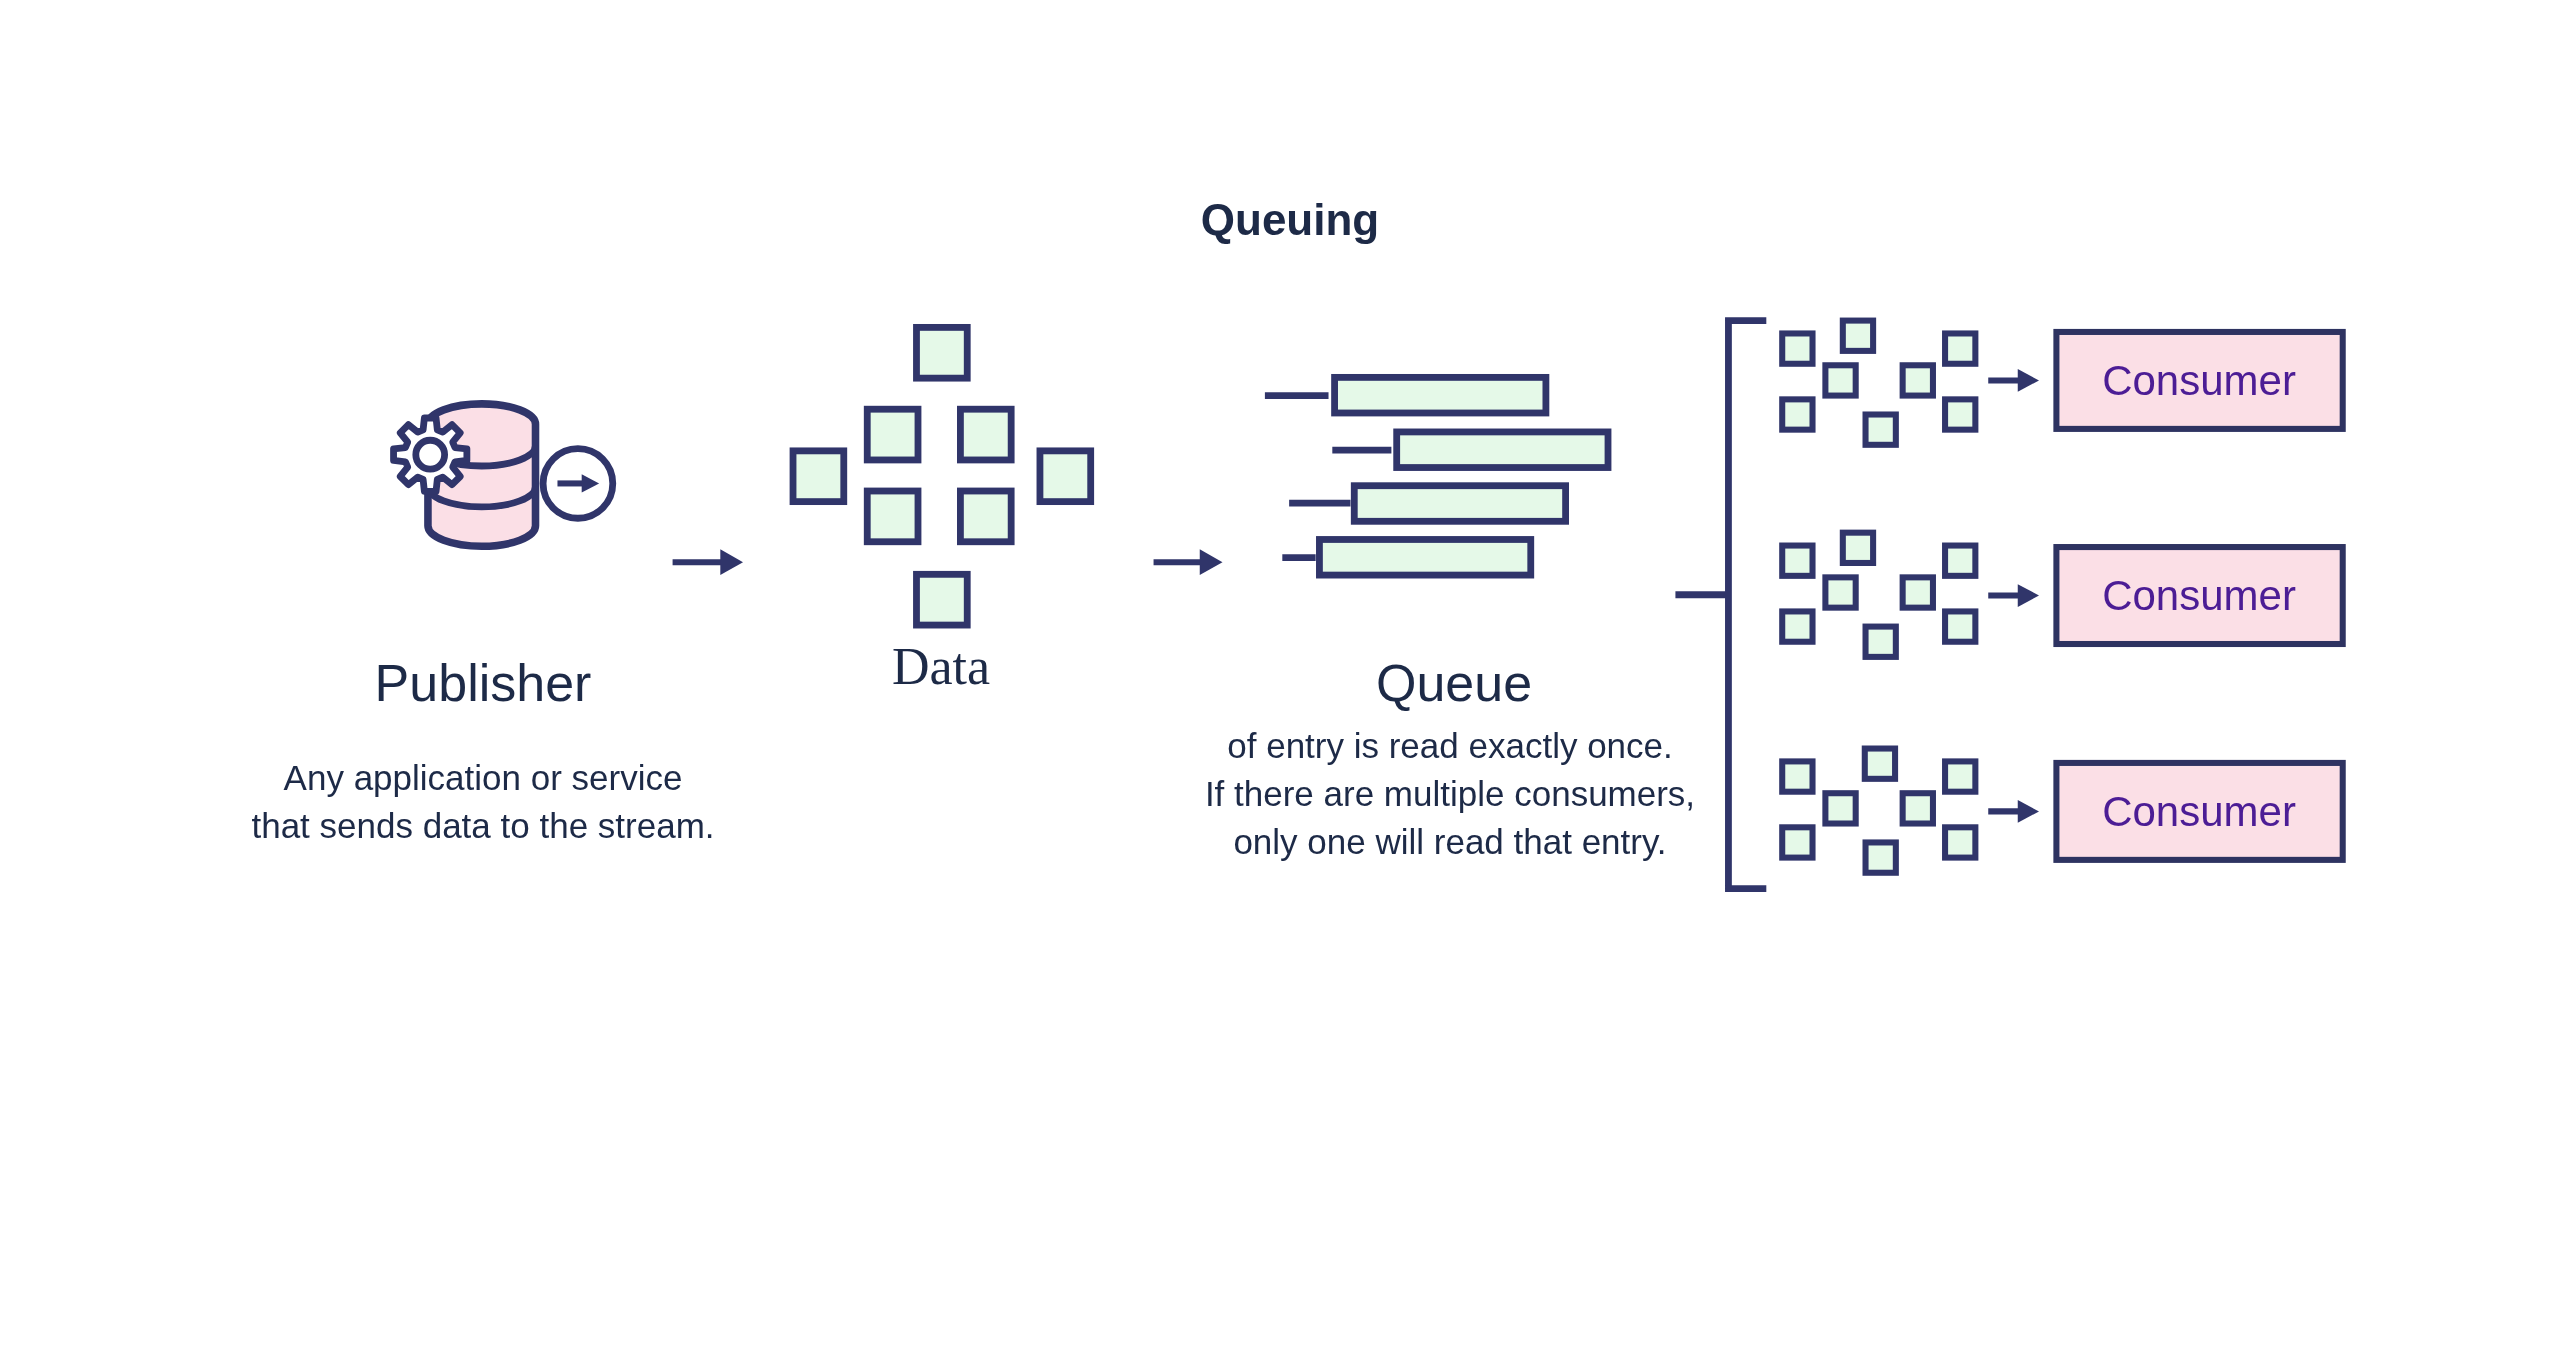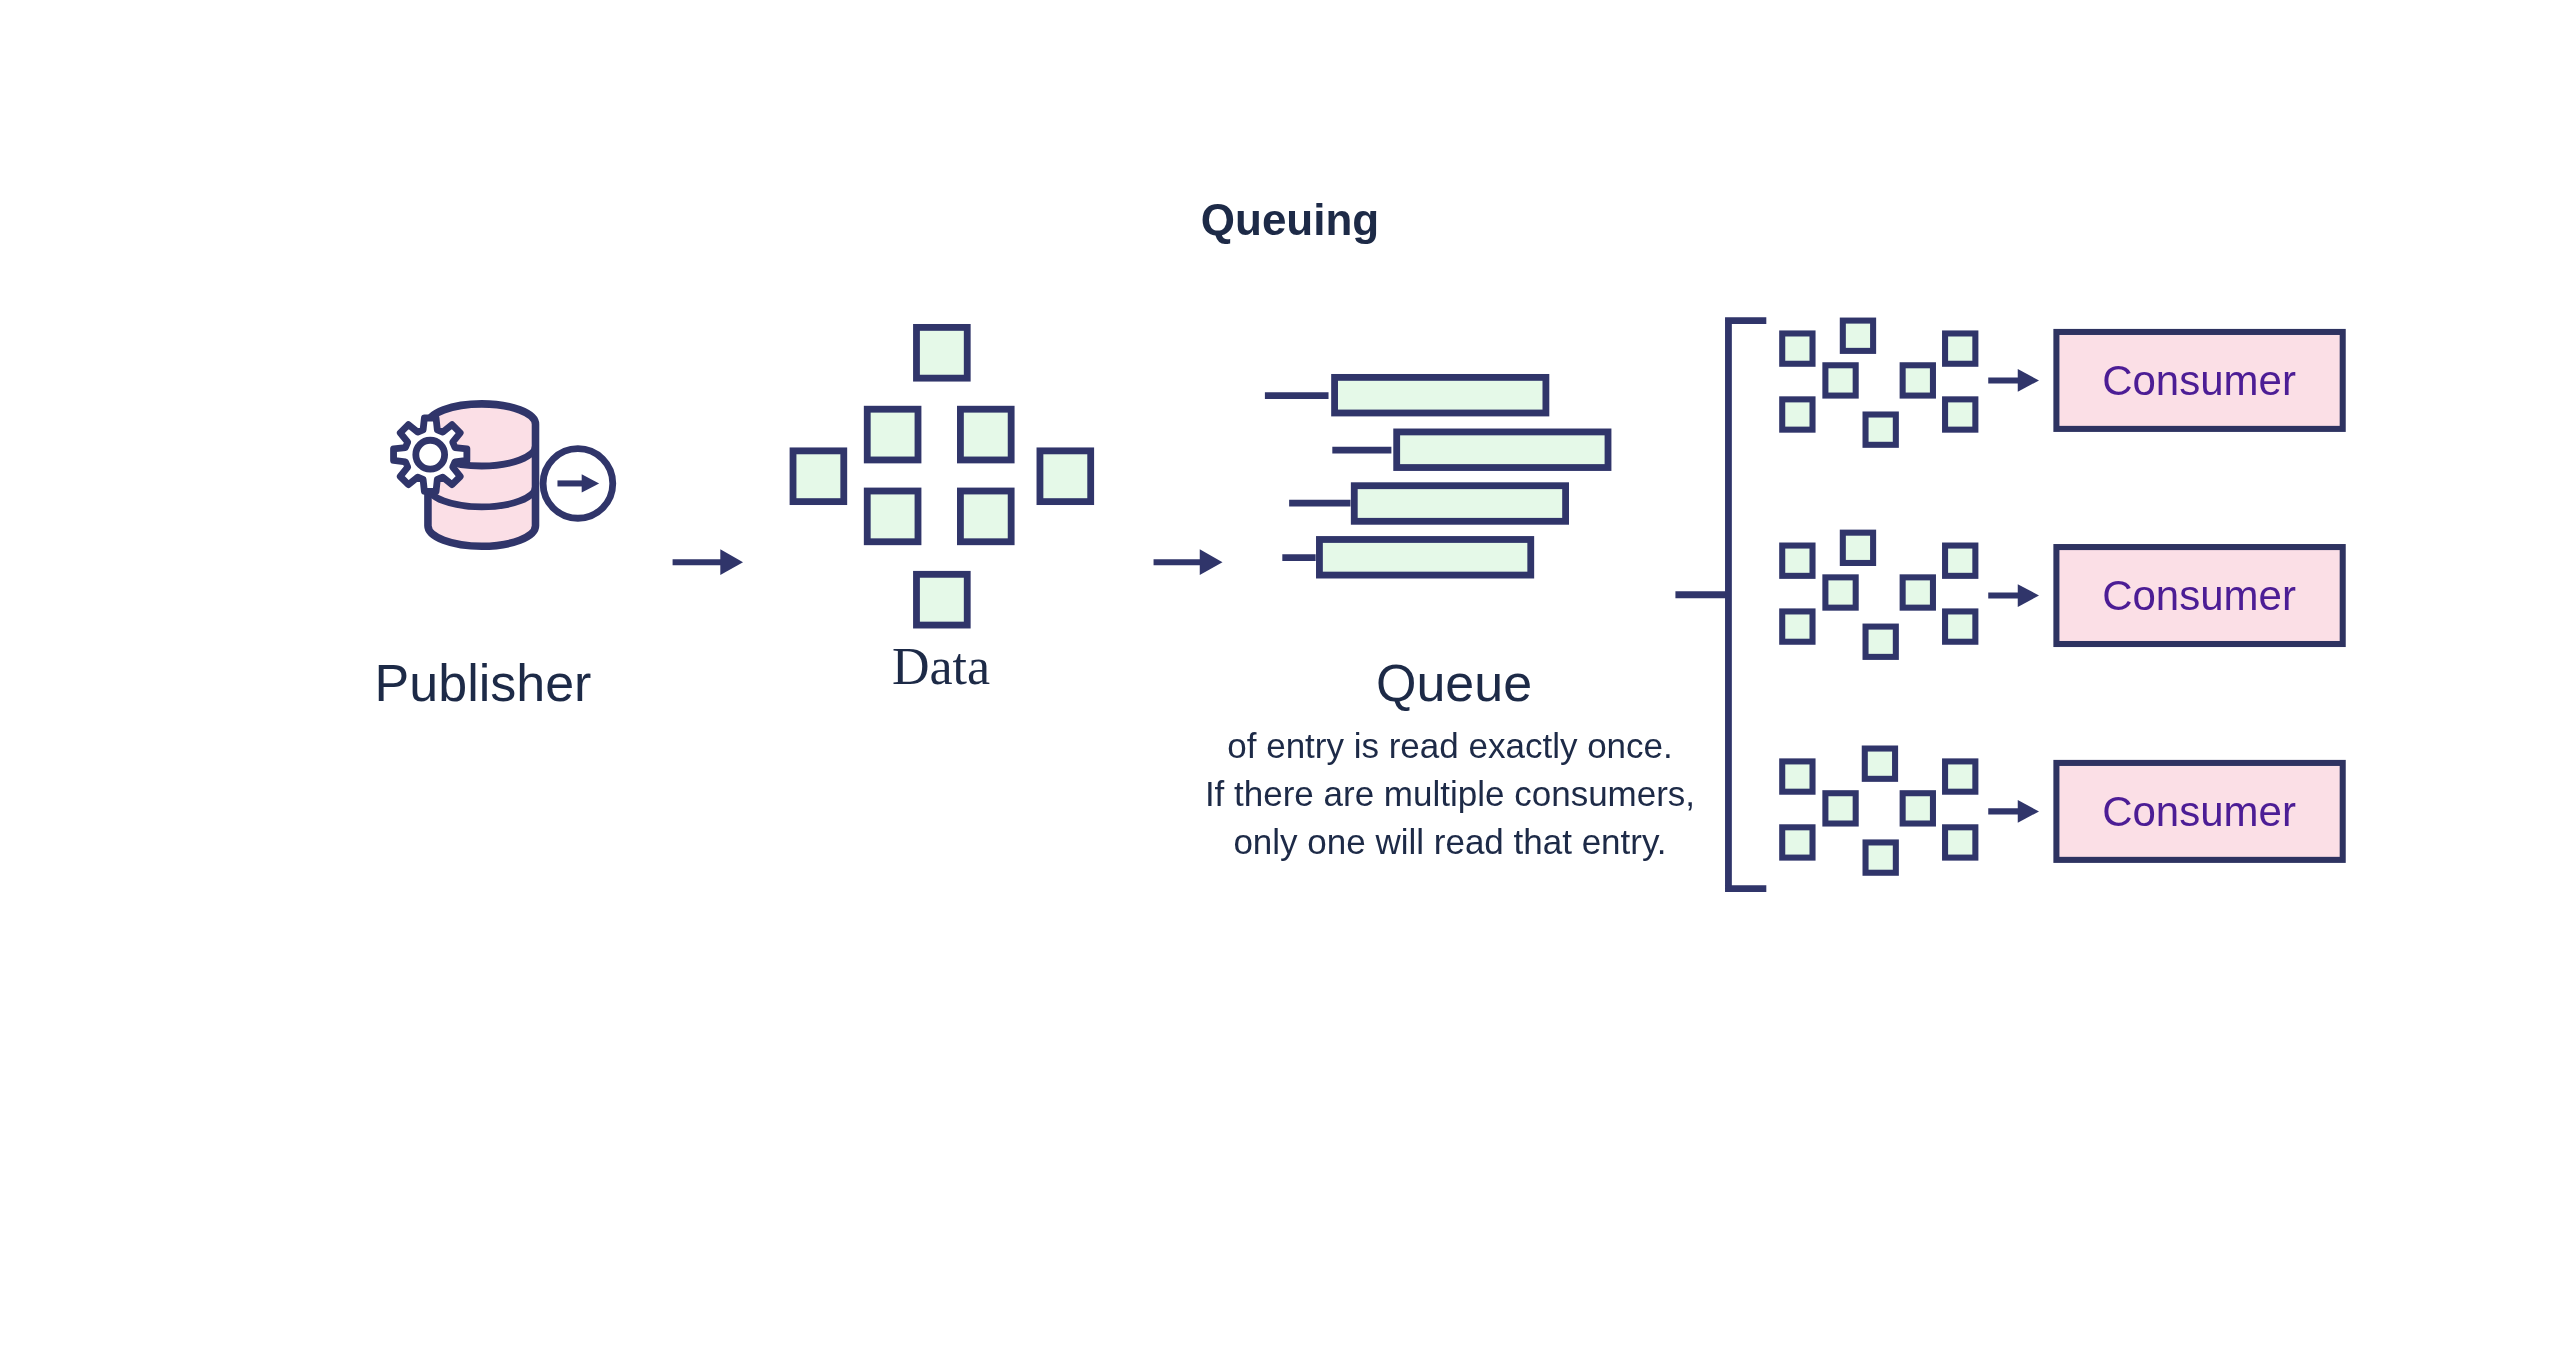--- a/index.html
+++ b/index.html
@@ -152,20 +152,24 @@
     <rect class="consumer-box" x="2715" y="722" width="378" height="128"></rect>
     <rect class="consumer-box" x="2715" y="1007" width="378" height="128"></rect>
   </svg>
 
   <div class="txt title" style="left:1290px;top:198px;">Queuing</div>
 
   <div class="txt label" style="left:483px;top:657px;">Publisher</div>
   <div class="txt label" style="left:941px;top:641px;font-family:Liberation Serif, serif;">Data</div>
   <div class="txt label" style="left:1454px;top:657px;">Queue</div>
 
+  <div class="txt desc" style="left:483px;top:754px;">
+    <div>Any application or service</div>
+    <div>that sends data to the stream.</div>
+  </div>
 
   <div class="txt desc" style="left:1450px;top:722px;">
     <div>of entry is read exactly once.</div>
     <div>If there are multiple consumers,</div>
     <div>only one will read that entry.</div>
   </div>
 
   <div class="consumer-txt" style="left:2056px;top:332px;width:286px;height:97px;">Consumer</div>
   <div class="consumer-txt" style="left:2056px;top:547px;width:286px;height:97px;">Consumer</div>
   <div class="consumer-txt" style="left:2056px;top:763px;width:286px;height:97px;">Consumer</div>

